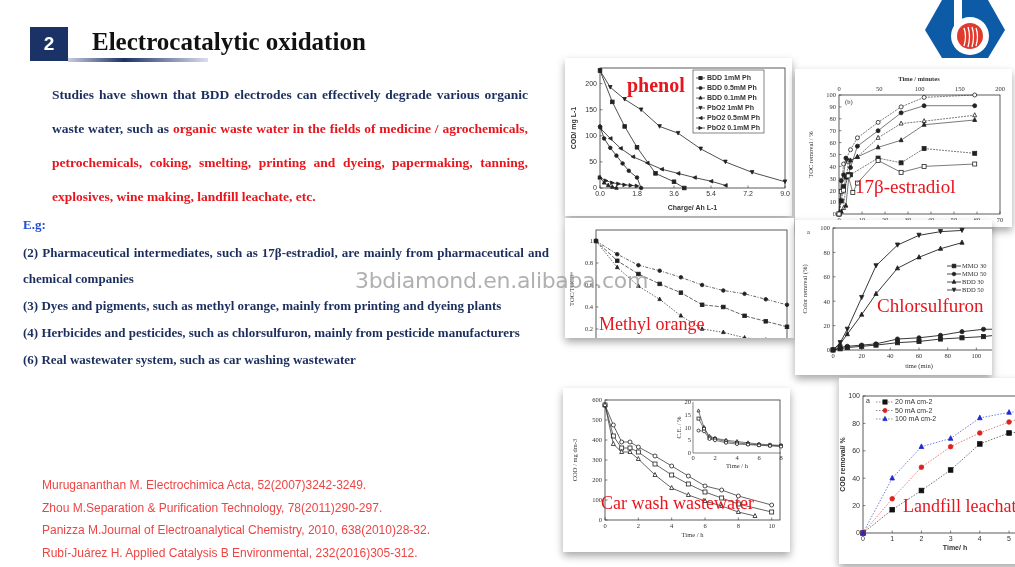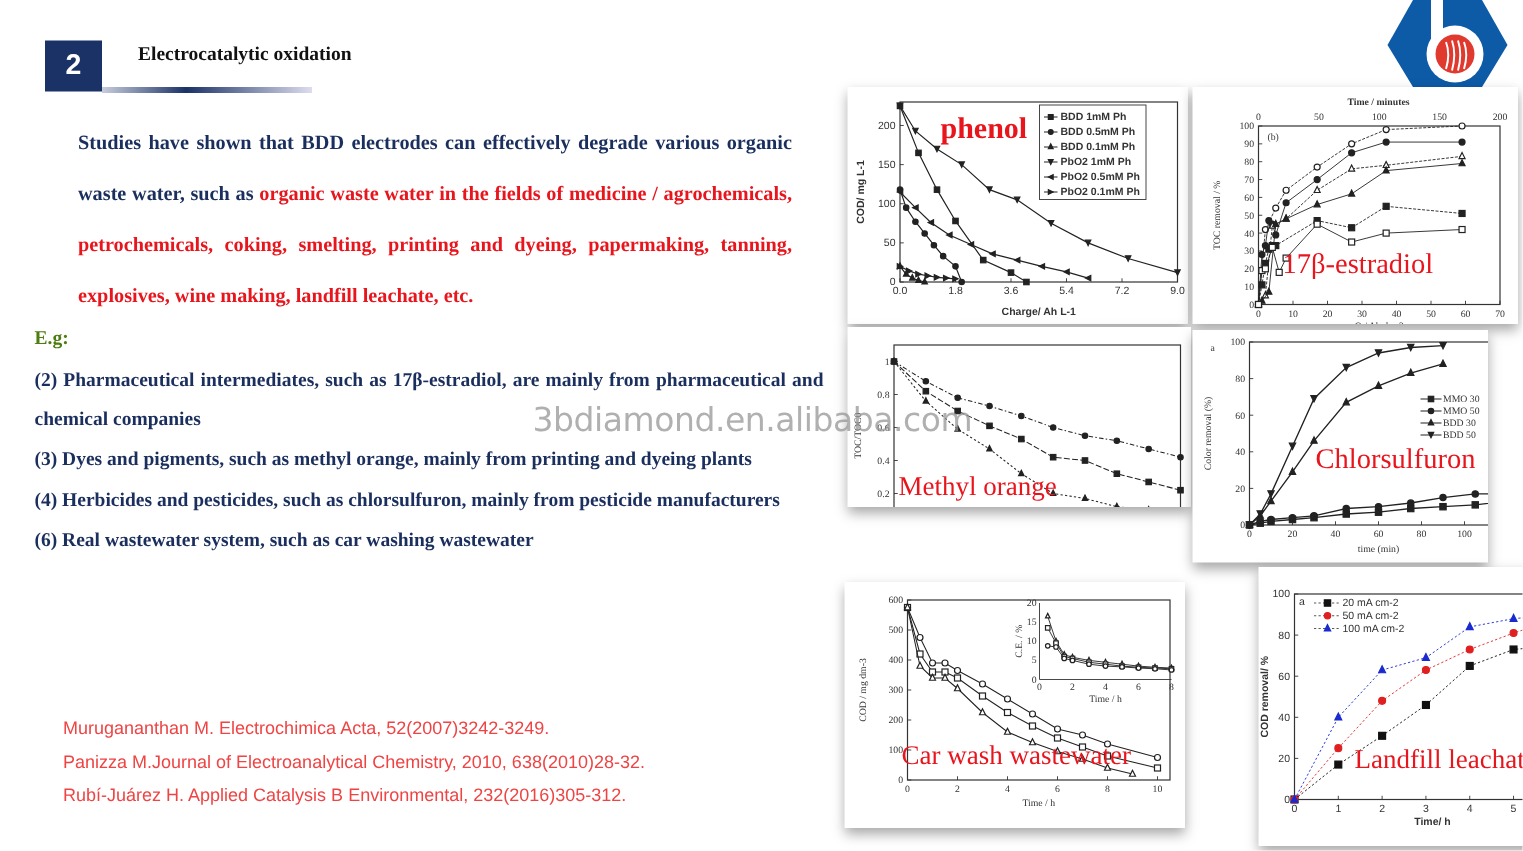--- a/index.html
+++ b/index.html
@@ -1,22 +1,22 @@
 <!DOCTYPE html>
 <html><head>
 <meta charset="utf-8">
 <style>
   *{box-sizing:border-box;margin:0;padding:0}
   body{width:1015px;height:567px;overflow:hidden;background:#fff;position:relative;font-family:"Liberation Serif",serif}
   .num-box{position:absolute;left:30px;top:27px;width:38px;height:34px;background:#1b3266;color:#fff;font-family:"Liberation Sans",sans-serif;font-weight:bold;font-size:19px;display:flex;align-items:center;justify-content:center}
   .title-rule{position:absolute;left:68px;top:58px;width:140px;height:4px;background:linear-gradient(90deg,#c8cddd,#1b3266 40%,#dde 100%)}
-  .title{position:absolute;left:92px;top:28px;font-weight:bold;font-size:13px;color:#111}
+  .title{position:absolute;left:92px;top:28px;font-weight:bold;font-size:25px;color:#111}
   .intro{position:absolute;left:52px;top:78px;width:476px;font-weight:bold;font-size:13.5px;line-height:34px;color:#1b2f5e;text-align:justify;text-align-last:left}
   .intro .red{color:#e8151d}
-  .eg{position:absolute;left:23px;top:217px;font-weight:bold;font-size:13px;color:#4d7c0f}
+  .eg{position:absolute;left:23px;top:217px;font-weight:bold;font-size:13px;color:#1d4ed8}
   .items{position:absolute;left:23px;top:240px;width:526px;font-weight:bold;font-size:13px;color:#1b2f5e}
   .item{line-height:26px;text-align:justify;text-align-last:left;margin-bottom:1px}
   .refs{position:absolute;left:42px;top:474px;font-family:"Liberation Sans",sans-serif;font-size:12px;color:#ef4444;line-height:22.5px}
   .watermark{position:absolute;left:355px;top:268px;font-family:"DejaVu Sans",sans-serif;font-size:22px;color:rgba(150,150,150,0.75);pointer-events:none;z-index:20;letter-spacing:-0.3px}
   .logo{position:absolute;left:920px;top:0px;width:90px;height:60px}
   .panel{position:absolute;background:#fff;box-shadow:0 4px 8px rgba(0,0,0,0.35);overflow:hidden}
   .panel svg{width:100%;height:100%;display:block}
   .ptxt{font-family:"Liberation Serif",serif;fill:#e8151d}
   .ax{font-family:"Liberation Sans",sans-serif;font-size:7px;fill:#333}
   .axs{font-family:"Liberation Serif",serif;font-size:6.5px;fill:#333}
@@ -45,20 +45,21 @@
 <div class="eg">E.g:</div>
 <div class="items">
   <div class="item">(2) Pharmaceutical intermediates, such as 17β-estradiol, are mainly from pharmaceutical and chemical companies</div>
   <div class="item">(3) Dyes and pigments, such as methyl orange, mainly from printing and dyeing plants</div>
   <div class="item">(4) Herbicides and pesticides, such as chlorsulfuron, mainly from pesticide manufacturers</div>
   <div class="item">(6) Real wastewater system, such as car washing wastewater</div>
 </div>
 
 <div class="refs">
   <div>Muruganan­than M. Electrochimica Acta, 52(2007)3242-3249.</div>
+  <div>Zhou M.Separation &amp; Purification Technology, 78(2011)290-297.</div>
   <div>Panizza M.Journal of Electroanalytical Chemistry, 2010, 638(2010)28-32.</div>
   <div>Rubí-Juárez H. Applied Catalysis B Environmental, 232(2016)305-312.</div>
 </div>
 
 <div class="watermark">3bdiamond.en.alibaba.com</div>
 
 <div class="panel" id="p0" style="left:565px;top:58px;width:227px;height:158px">
     <svg>
       <rect x="35" y="10" width="185" height="120" fill="none" stroke="#333" stroke-width="0.8"></rect>
       <line x1="35" y1="130" x2="35" y2="127.5" stroke="#333" stroke-width="0.6"></line>
@@ -153,21 +154,21 @@
       <polygon points="135.5,51.6 133.9,48.4 137.1,48.4" fill="#222" stroke="#222" stroke-width="0.8"></polygon>
       <text x="142" y="52.3" class="ax" font-weight="bold" font-size="5.8">PbO2 1mM Ph</text>
       <line x1="131" y1="60" x2="140" y2="60" stroke="#222" stroke-width="0.7"></line>
       <polygon points="133.9,60 137.1,58.4 137.1,61.6" fill="#222" stroke="#222" stroke-width="0.8"></polygon>
       <text x="142" y="62.3" class="ax" font-weight="bold" font-size="5.8">PbO2 0.5mM Ph</text>
       <line x1="131" y1="70" x2="140" y2="70" stroke="#222" stroke-width="0.7"></line>
       <polygon points="137.1,70 133.9,68.4 133.9,71.6" fill="#222" stroke="#222" stroke-width="0.8"></polygon>
       <text x="142" y="72.3" class="ax" font-weight="bold" font-size="5.8">PbO2 0.1mM Ph</text>
     </svg>
   </div>
-<div class="panel" id="p1" style="left:795px;top:58px;width:217px;height:158px">
+<div class="panel" id="p1" style="left:795px;top:69px;width:217px;height:158px">
     <svg>
       <rect x="44" y="26" width="161" height="119" fill="none" stroke="#333" stroke-width="0.8"></rect>
       <line x1="44" y1="145" x2="44" y2="142.5" stroke="#333" stroke-width="0.6"></line>
       <text x="44" y="153" text-anchor="middle" class="axs">0</text>
       <line x1="67" y1="145" x2="67" y2="142.5" stroke="#333" stroke-width="0.6"></line>
       <text x="67" y="153" text-anchor="middle" class="axs">10</text>
       <line x1="90" y1="145" x2="90" y2="142.5" stroke="#333" stroke-width="0.6"></line>
       <text x="90" y="153" text-anchor="middle" class="axs">20</text>
       <line x1="113" y1="145" x2="113" y2="142.5" stroke="#333" stroke-width="0.6"></line>
       <text x="113" y="153" text-anchor="middle" class="axs">30</text>

